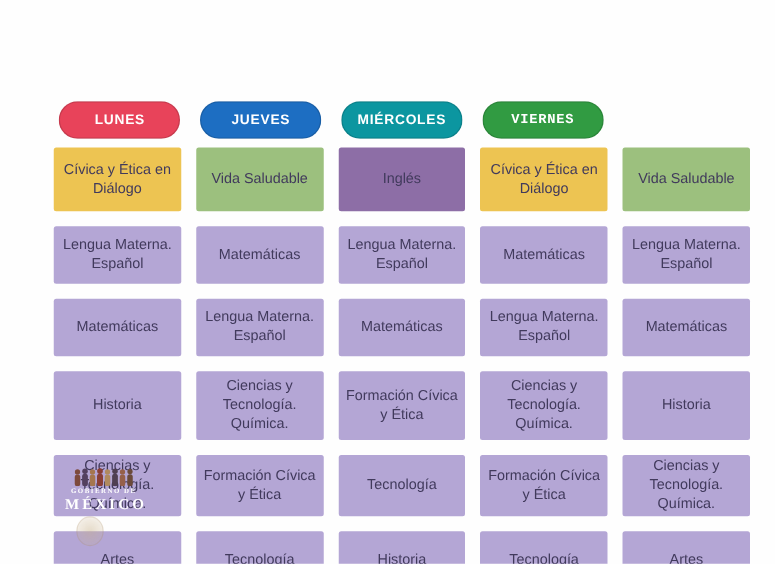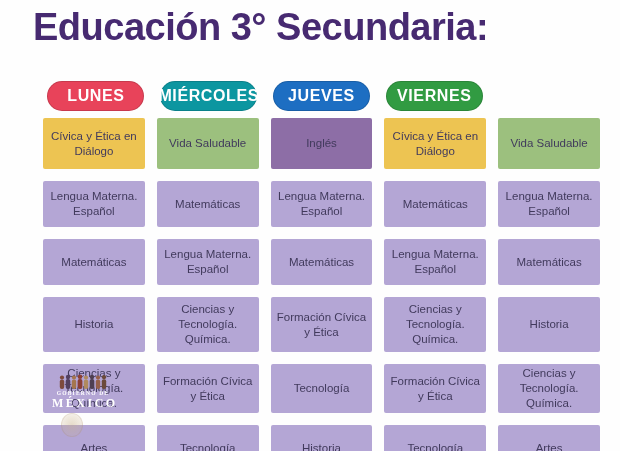--- a/index.html
+++ b/index.html
@@ -38,21 +38,21 @@
   .pill {
     width: 97px;
     height: 30px;
     margin: 0 auto;
     border-radius: 16px;
     border: 1.5px solid rgba(0,0,0,0.14);
     display: flex;
     align-items: center;
     justify-content: center;
     color: #ffffff;
-    font-size: 16px;
+    font-size: 11px;
     font-weight: bold;
     letter-spacing: 0.6px;
     cursor: pointer;
   }
   .grid {
     margin-top: 7px;
     display: grid;
     grid-template-columns: repeat(5, 1fr);
     grid-template-rows: 51px 46px 46px 55px 49px 46px;
     column-gap: 7px;
@@ -102,29 +102,28 @@
     background: radial-gradient(circle, rgba(201,177,138,0.45) 0%, rgba(201,177,138,0.25) 60%, rgba(201,177,138,0.05) 100%);
     border: 1px solid rgba(160,130,90,0.18);
     pointer-events: none;
   }
 </style>
 </head>
 <body>
 
 <div class="stage" style="background: rgb(254, 254, 254);">
 
-  <h1 class="page-title" style="color: rgb(71, 42, 113);">Educación 3° Secundaria:</h1>
 
   <div class="table-wrap">
 
     <div class="pills-row">
       <div class="pill" style="background-color: rgb(232, 67, 90);">LUNES</div>
+      <div class="pill" style="background-color: rgb(29, 110, 194);">JUEVES</div>
       <div class="pill" style="background-color: rgb(12, 150, 160);">MIÉRCOLES</div>
-      <div class="pill" style="background-color: rgb(29, 110, 194);">JUEVES</div>
-      <div class="pill" style="background-color: rgb(49, 155, 66);">VIERNES</div>
+      <div class="pill" style="background-color: rgb(49, 155, 66); font-family: Liberation Mono, monospace;">VIERNES</div>
     </div>
 
     <div class="grid">
       <div class="cell" style="background-color: rgb(237, 196, 82); color: rgb(65, 58, 92);">Cívica y Ética en Diálogo</div>
       <div class="cell" style="background-color: rgb(156, 192, 126); color: rgb(65, 58, 92);">Vida Saludable</div>
       <div class="cell" style="background-color: rgb(141, 110, 166); color: rgb(65, 58, 92);">Inglés</div>
       <div class="cell" style="background-color: rgb(237, 196, 82); color: rgb(65, 58, 92);">Cívica y Ética en Diálogo</div>
       <div class="cell" style="background-color: rgb(156, 192, 126); color: rgb(65, 58, 92);">Vida Saludable</div>
 
       <div class="cell" style="background-color: rgb(180, 166, 213); color: rgb(65, 58, 92);">Lengua Materna. Español</div>

